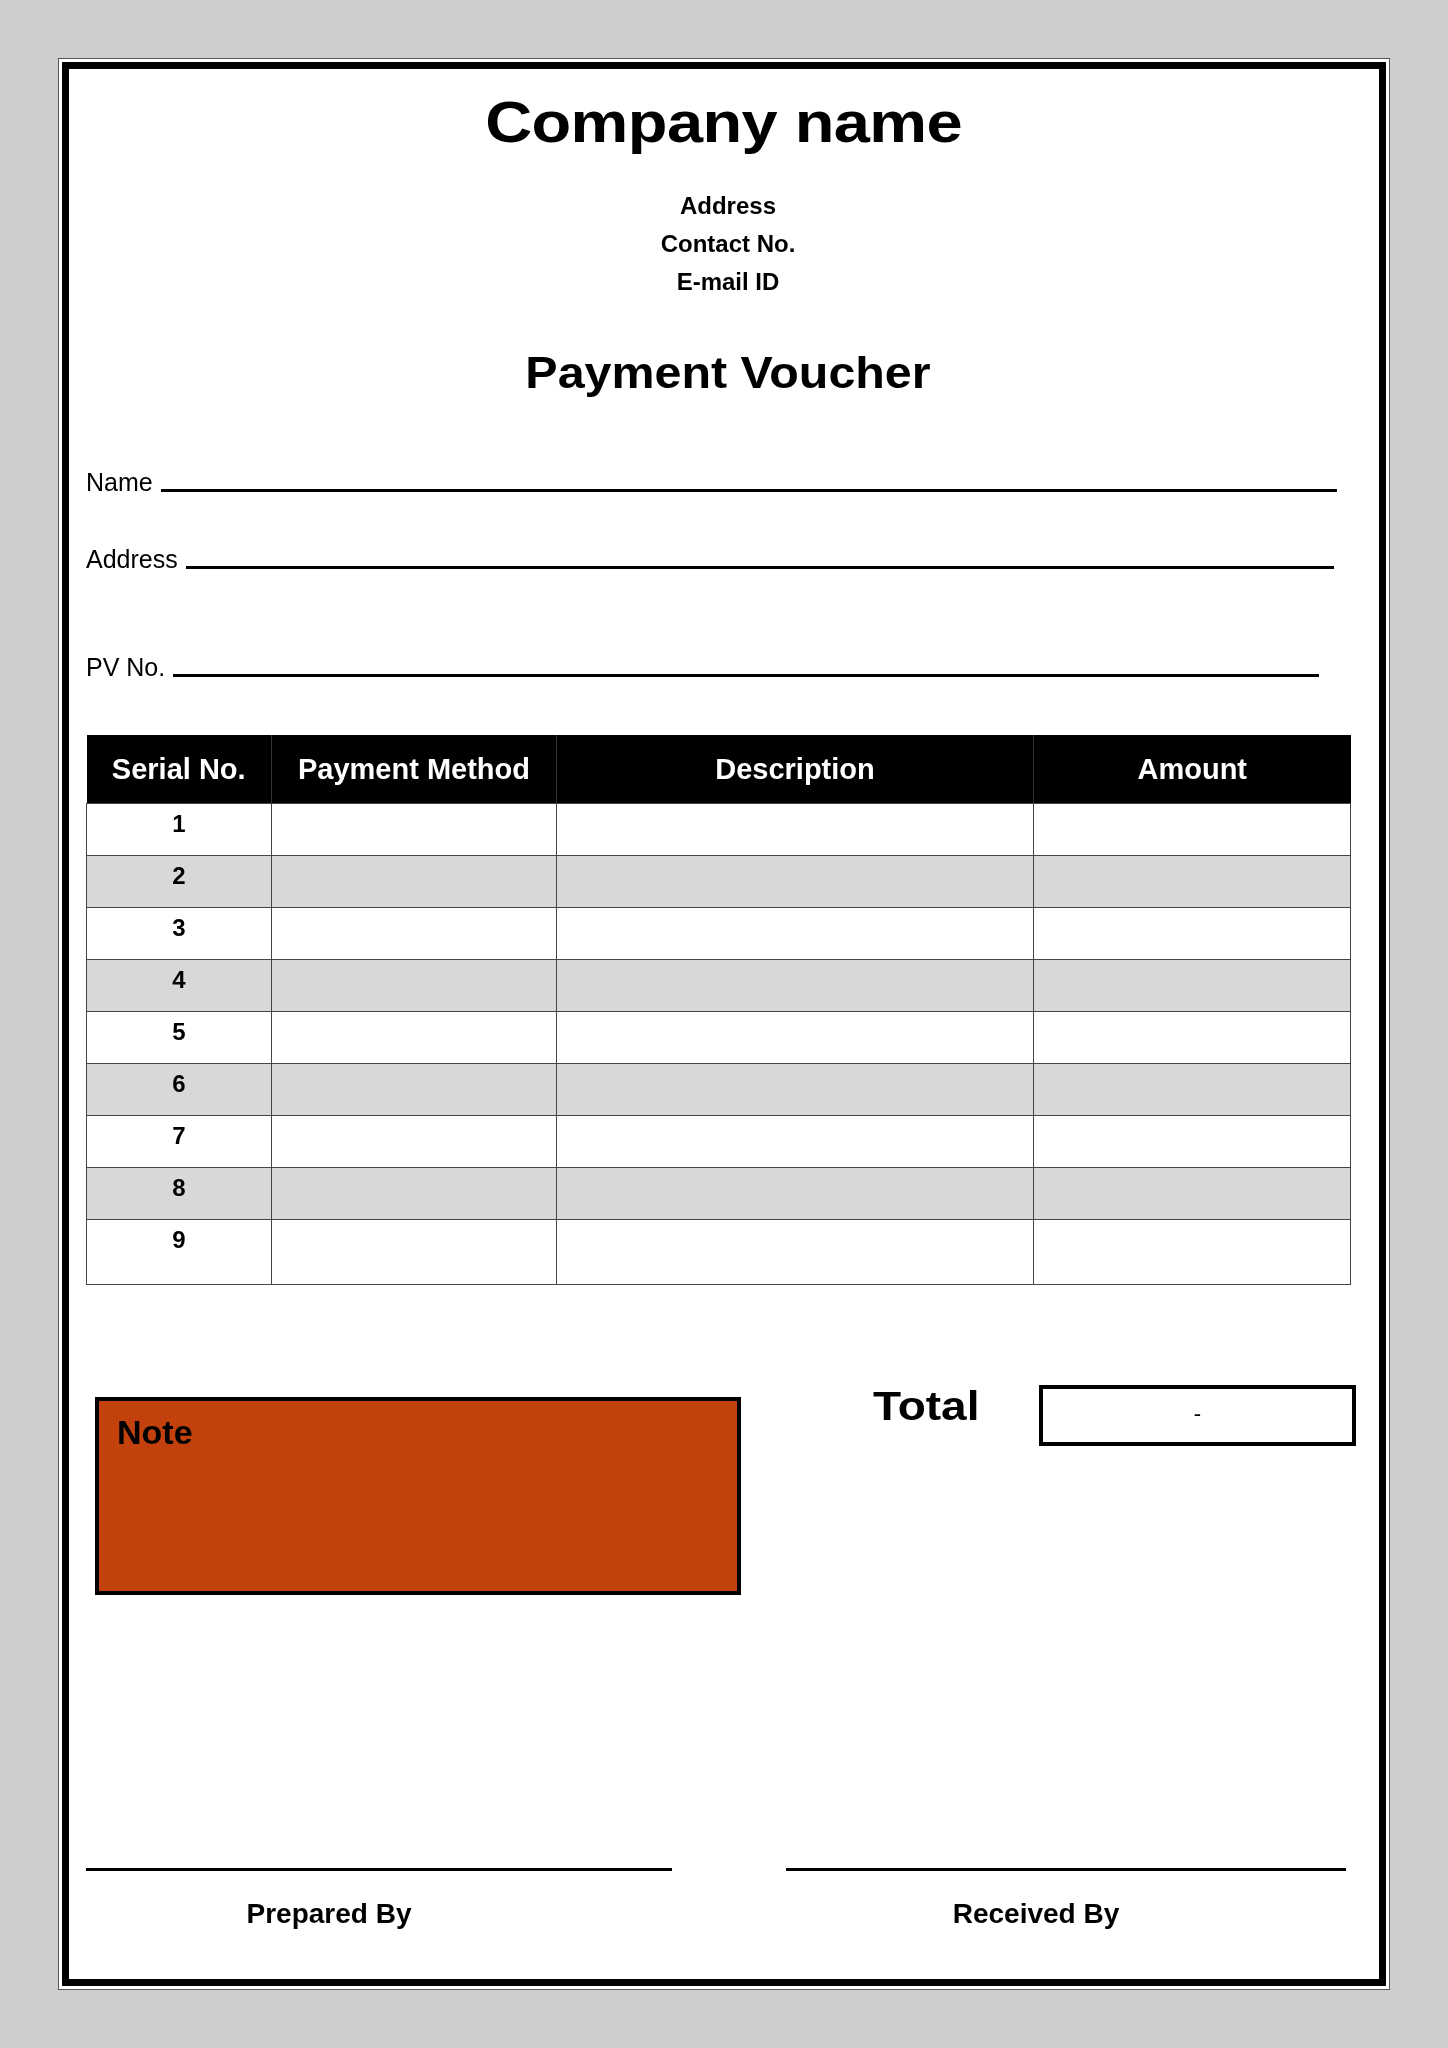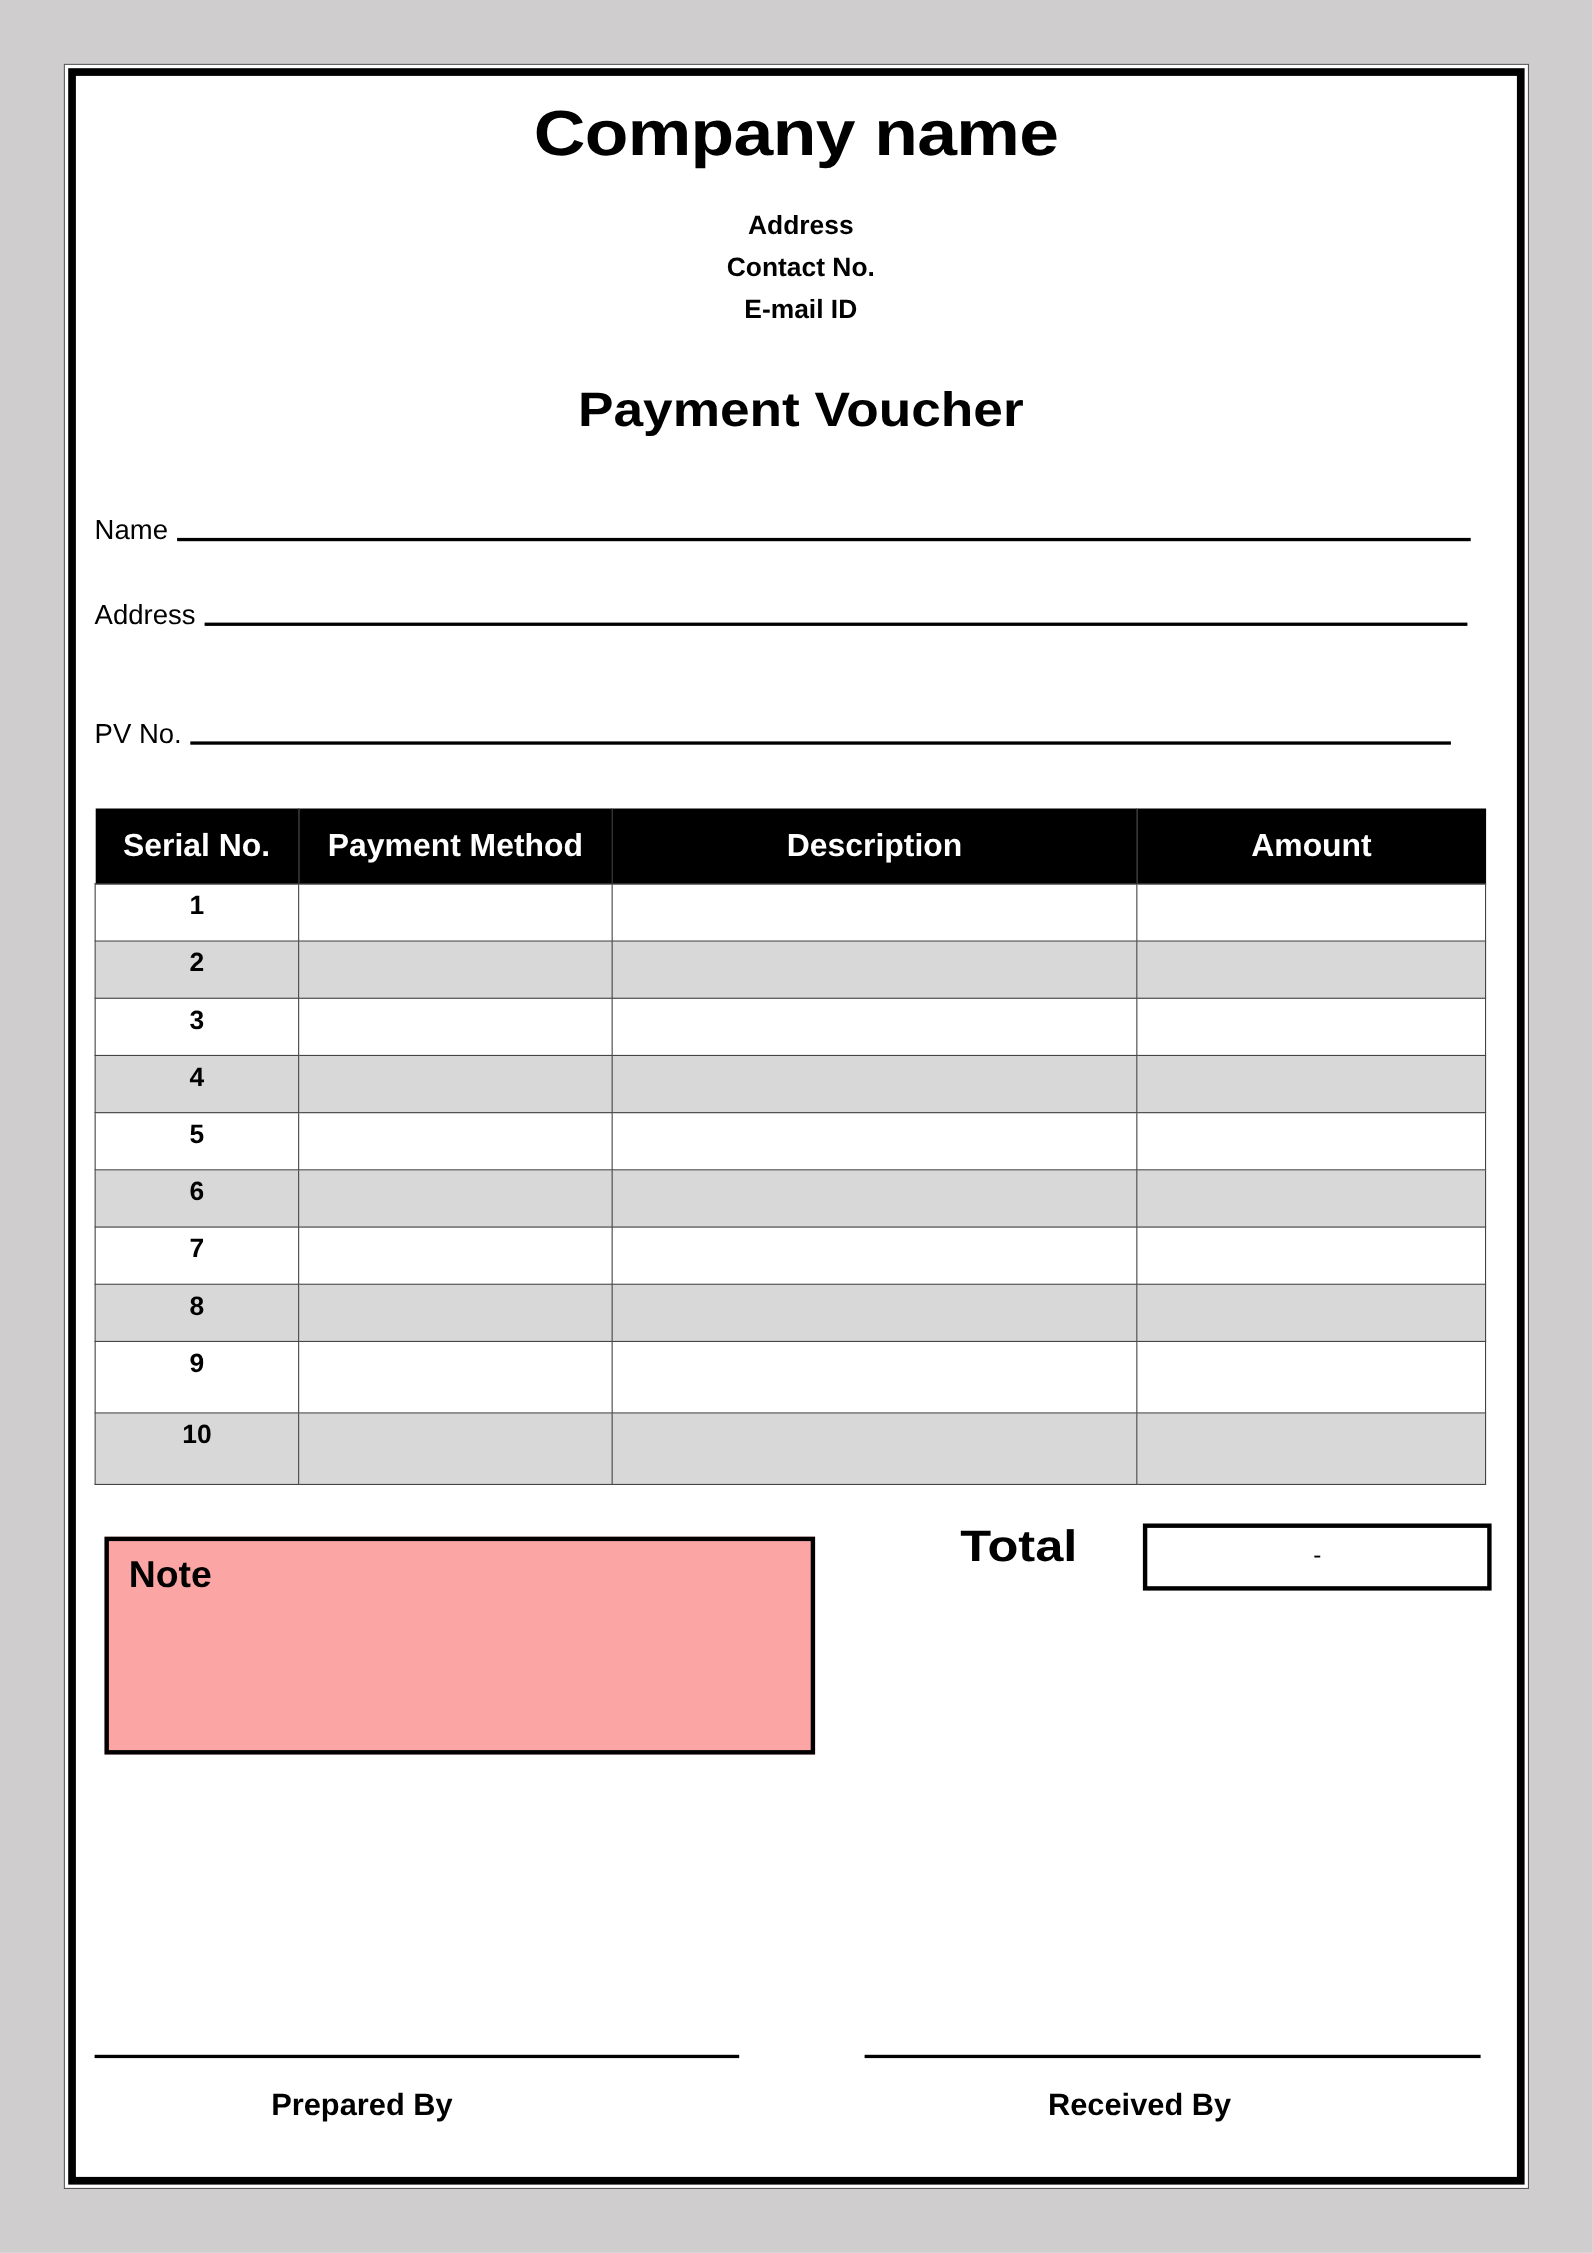--- a/index.html
+++ b/index.html
@@ -12,21 +12,21 @@
   .contact{left:0;width:1456px;text-align:center;font-size:24px;font-weight:bold;font-family:"Liberation Sans",sans-serif;}
   .title{left:0;width:1456px;top:348px;text-align:center;font-weight:bold;font-size:44px;transform:scaleX(1.1);transform-origin:728px 0;}
   .field{left:86px;font-size:25px;font-weight:normal;display:flex;align-items:flex-end;}
   .field .line{border-bottom:3px solid #000;margin-left:8px;height:20px;margin-bottom:5px;}
   table.items{position:absolute;left:86px;top:735px;width:1264px;border-collapse:collapse;table-layout:fixed;}
   table.items th{background:#000;color:#fff;font-size:29px;font-weight:bold;height:68px;padding:0;text-align:center;vertical-align:middle;border-left:1px solid #333;}
   table.items th:first-child{border-left:none;}
   table.items td{border:1.5px solid #444;padding:0;height:52px;font-size:24px;font-weight:bold;text-align:center;vertical-align:top;padding-top:6px;box-sizing:border-box;}
   table.items tr.alt td{background:#d8d8d8;}
   table.items tr.tall td{height:65px;}
-  .note{left:95px;top:1397px;width:646px;height:198px;background:#fca5a5;border:4px solid #000;box-sizing:border-box;}
+  .note{left:95px;top:1397px;width:646px;height:198px;background:#c2410c;border:4px solid #000;box-sizing:border-box;}
   .note-label{left:18px;top:12px;font-size:34px;font-weight:bold;}
   .total-label{left:873px;top:1384px;font-size:40px;font-weight:bold;transform:scaleX(1.15);transform-origin:left top;}
   .total-box{left:1039px;top:1385px;width:317px;height:61px;border:4px solid #000;box-sizing:border-box;text-align:center;font-size:22px;line-height:50px;}
   .sig-line{border-top:3px solid #000;top:1868px;}
   .sig-label{top:1898px;font-size:28px;font-weight:bold;text-align:center;}
 </style>
 </head>
 <body>
 
 <div class="page">
@@ -116,26 +116,20 @@
       <td></td>
       <td></td>
       <td></td>
     </tr>
     <tr class="tall">
       <td>9</td>
       <td></td>
       <td></td>
       <td></td>
     </tr>
-    <tr class="alt tall">
-      <td>10</td>
-      <td></td>
-      <td></td>
-      <td></td>
-    </tr>
   </tbody>
 </table>
 
 <div class="abs note">
   <div class="abs note-label">Note</div>
 </div>
 
 <div class="abs total-label">Total</div>
 <div class="abs total-box">-</div>
 

